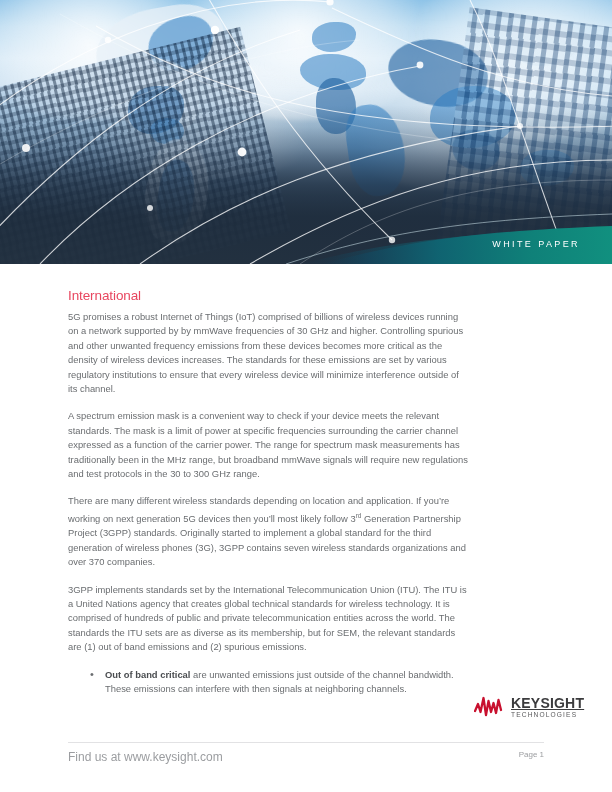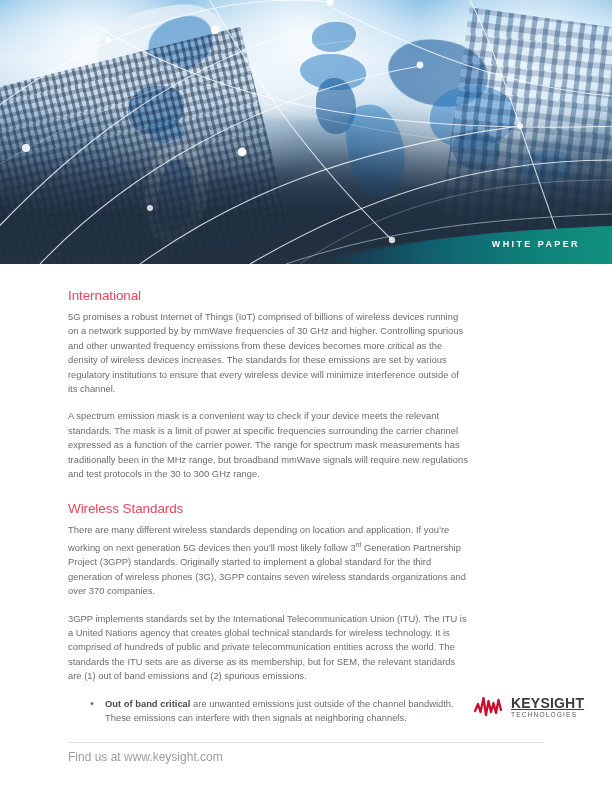--- a/index.html
+++ b/index.html
@@ -138,21 +138,21 @@
     text-shadow: 0 1px 3px rgba(0,0,0,0.5);
     white-space: nowrap;
     z-index: 12;
   }
   .wp-badge-label {
     position: absolute;
     right: 32px;
     top: 239px;
     color: #ffffff;
     font-size: 9px;
-    font-weight: 700;
+    font-weight: 400;
     letter-spacing: 2.4px;
     z-index: 13;
     white-space: nowrap;
   }
 
   
   .content {
     position: absolute;
     left: 68px;
     top: 288px;
@@ -340,21 +340,20 @@
   </div>
 
   <div class="content">
 
     <h2 class="sec">International</h2>
 
     <p class="body">5G promises a robust Internet of Things (IoT) comprised of billions of wireless devices running on a network supported by by mmWave frequencies of 30 GHz and higher. Controlling spurious and other unwanted frequency emissions from these devices becomes more critical as the density of wireless devices increases. The standards for these emissions are set by various regulatory institutions to ensure that every wireless device will minimize interference outside of its channel.</p>
 
     <p class="body">A spectrum emission mask is a convenient way to check if your device meets the relevant standards. The mask is a limit of power at specific frequencies surrounding the carrier channel expressed as a function of the carrier power. The range for spectrum mask measurements has traditionally been in the MHz range, but broadband mmWave signals will require new regulations and test protocols in the 30 to 300 GHz range.</p>
 
-    <h2 class="sec spaced">Wireless Standards</h2>
 
     <p class="body">
       <span>There are many different wireless standards depending on location and application. If you’re working on next generation 5G devices then you’ll most likely follow 3</span><sup>rd</sup><span> Generation Partnership Project (3GPP) standards. Originally started to implement a global standard for the third generation of wireless phones (3G), 3GPP contains seven wireless standards organizations and over 370 companies.</span>
     </p>
 
     <p class="body">3GPP implements standards set by the International Telecommunication Union (ITU). The ITU is a United Nations agency that creates global technical standards for wireless technology. It is comprised of hundreds of public and private telecommunication entities across the world. The standards the ITU sets are as diverse as its membership, but for SEM, the relevant standards are (1) out of band emissions and (2) spurious emissions.</p>
 
     <ul class="bullets">
       <li>
         <b>Out of band critical</b><span> are unwanted emissions just outside of the channel bandwidth. These emissions can interfere with then signals at neighboring channels.</span>
@@ -367,14 +366,15 @@
       <path d="M1,16 L4,9 L6.5,17 L9.5,3 L12,20 L14.5,6 L17,17 L19.5,8 L22,18 L24.5,5 L27,15" fill="none" stroke="#c8102e" stroke-width="2.3" stroke-linecap="round" stroke-linejoin="round"></path>
     </svg>
     <span class="logo-text">
       <span class="logo-name">KEYSIGHT</span>
       <span class="logo-sub">TECHNOLOGIES</span>
     </span>
   </div>
 
   <div class="footer-rule"></div>
   <div class="footer-left">Find us at www.keysight.com</div>
+  <div class="footer-right">Page 1</div>
 
 </div>
 
 </body></html>

